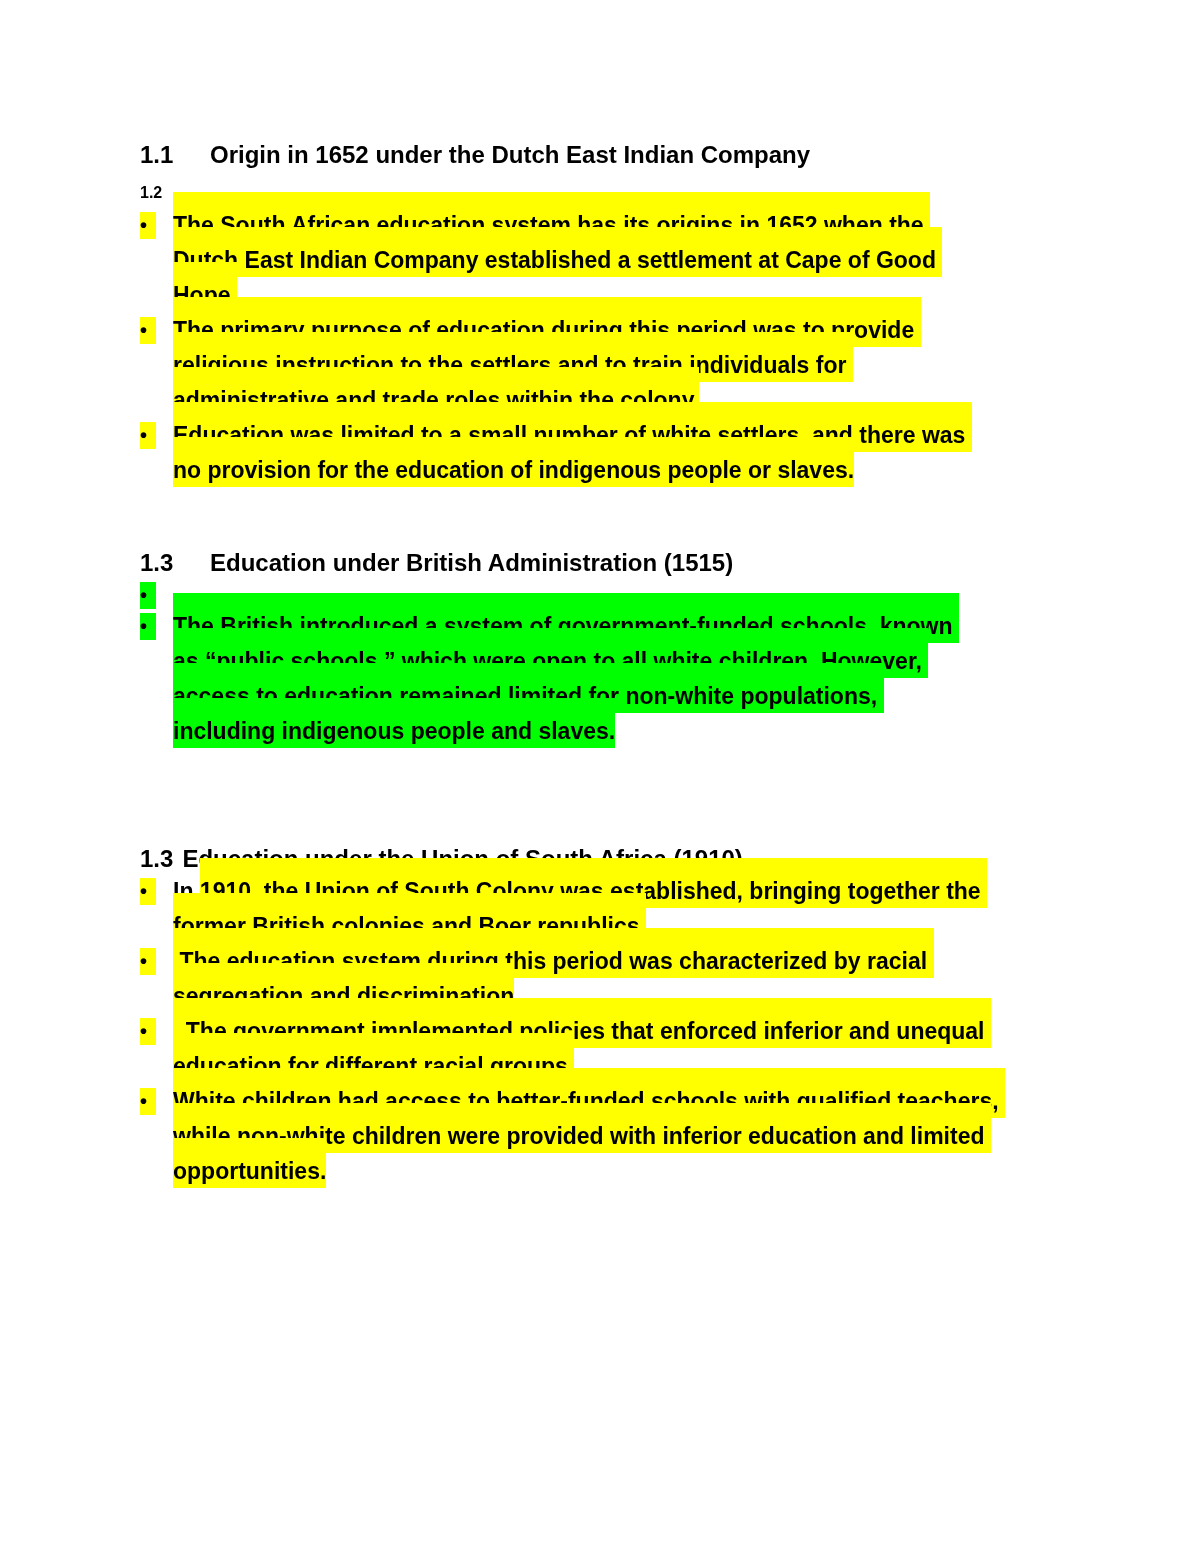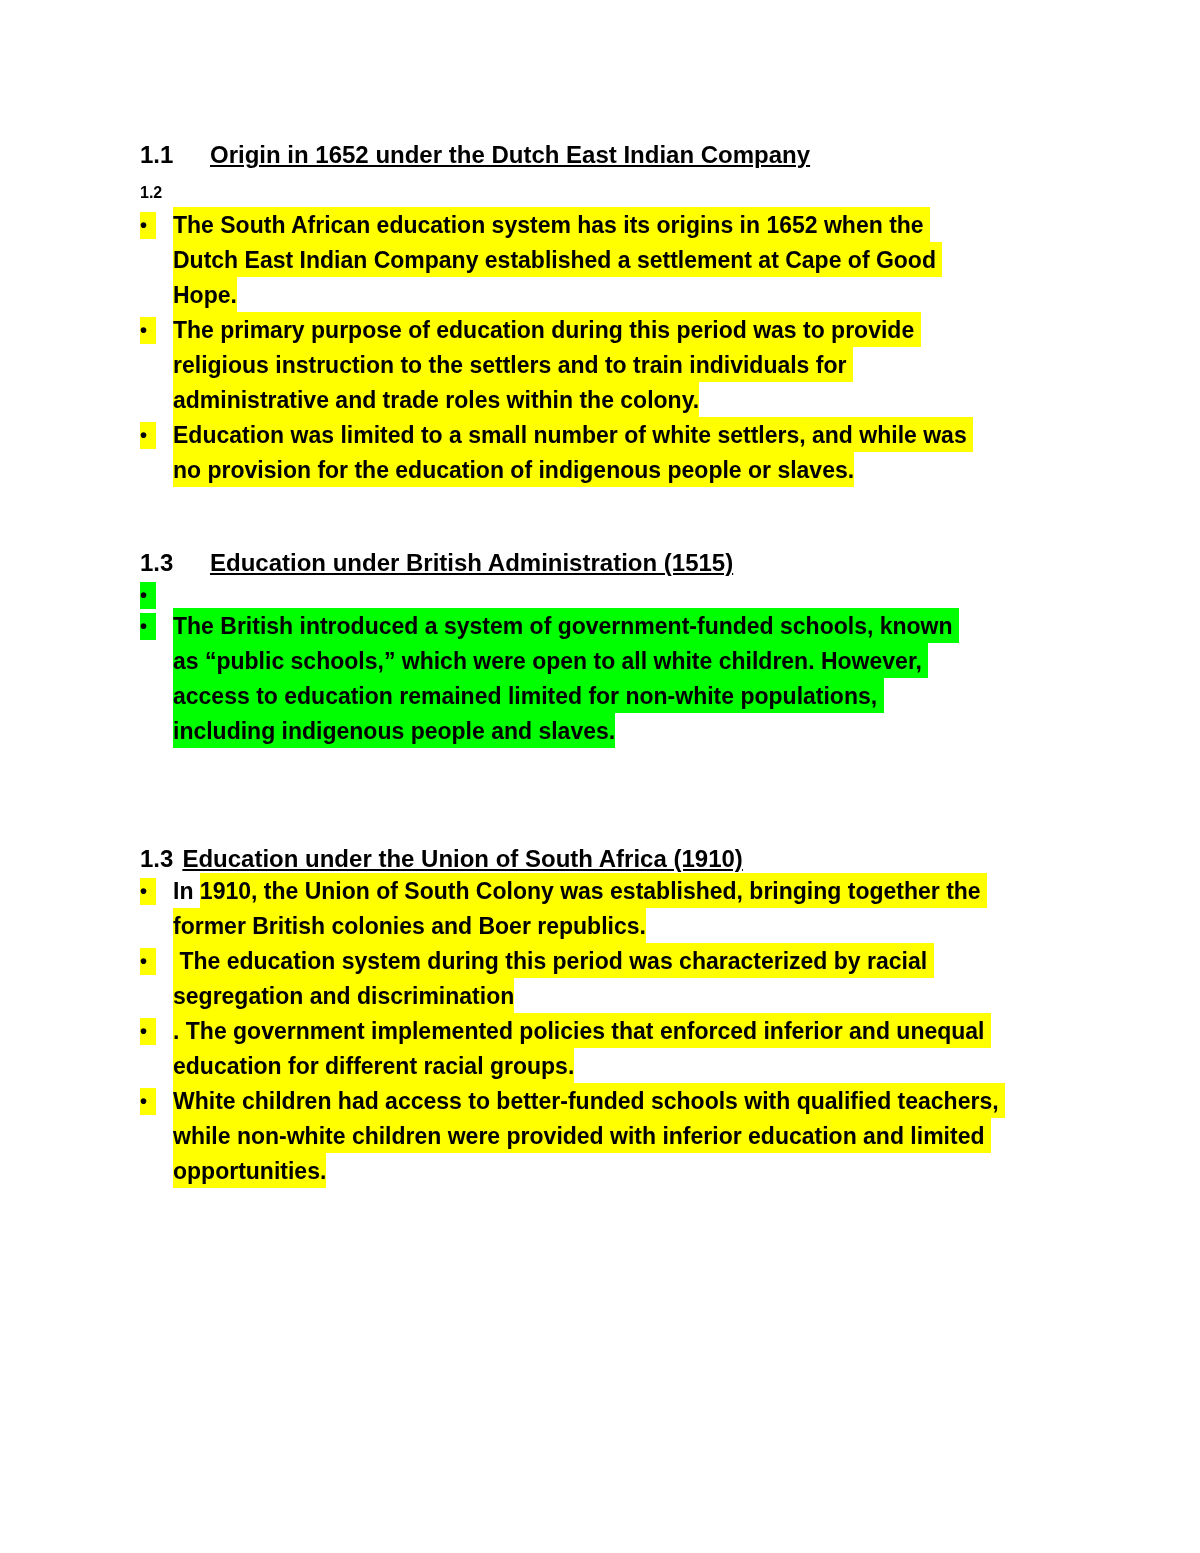--- a/index.html
+++ b/index.html
@@ -19,21 +19,20 @@
     box-sizing: border-box;
     width: 1200px;
     height: 1553px;
     padding: 140px 140px 0 140px;
     background: #ffffff;
   }
   .heading-row {
     font-size: 24px;
     line-height: 30px;
     white-space: nowrap;
-    text-decoration: underline;
   }
   .h-num {
     display: inline-block;
     width: 70px;
   }
   .h-num-inline {
     display: inline-block;
     margin-right: 9px;
   }
   .sub-num {
@@ -68,21 +67,21 @@
     display: block;
     margin-left: 17px;
     white-space: pre-wrap;
   }
   .w-a { width: 802px; }
   .w-b { width: 850px; }
   .hl-yellow { background: var(--highlight-yellow, #ffff00); }
   .hl-green  { background: var(--highlight-green, #00ff00); }
   
   .li-text .hl-yellow, .li-text .hl-green {
-    padding-top: 5px;
+    padding-top: 20px;
     padding-bottom: 4px;
     -webkit-box-decoration-break: clone;
     box-decoration-break: clone;
   }
   .gap-heading-1 { margin-top: 60px; }
   .gap-list-2    { margin-top: 40px; }
   .gap-heading-2 { margin-top: 95px; }
   .gap-list-3    { margin-top: 23px; }
   .gap-list-1    { margin-top: 5px; }
 </style>
@@ -100,21 +99,21 @@
       <li>
         <span class="bullet hl-yellow">•</span>
         <span class="li-text w-a"><span class="hl-yellow">The South African education system has its origins in 1652 when the Dutch East Indian Company established a settlement at Cape of Good Hope.</span></span>
       </li>
       <li>
         <span class="bullet hl-yellow">•</span>
         <span class="li-text w-a"><span class="hl-yellow">The primary purpose of education during this period was to provide religious instruction to the settlers and to train individuals for administrative and trade roles within the colony.</span></span>
       </li>
       <li>
         <span class="bullet hl-yellow">•</span>
-        <span class="li-text w-a"><span class="hl-yellow">Education was limited to a small number of white settlers, and while was no provision for the education of indigenous people or slaves.</span></span>
+        <span class="li-text w-a"><span class="hl-yellow">Education was limited to a small number of white settlers, and there was no provision for the education of indigenous people or slaves.</span></span>
       </li>
     </ul>
   </div>
 
   <div class="section">
     <div class="heading-row gap-heading-1">
       <span class="h-num">1.3</span><span class="h-title">Education under British Administration (1515)</span>
     </div>
     <ul class="bullet-list indent-a gap-list-2">
       <li>

